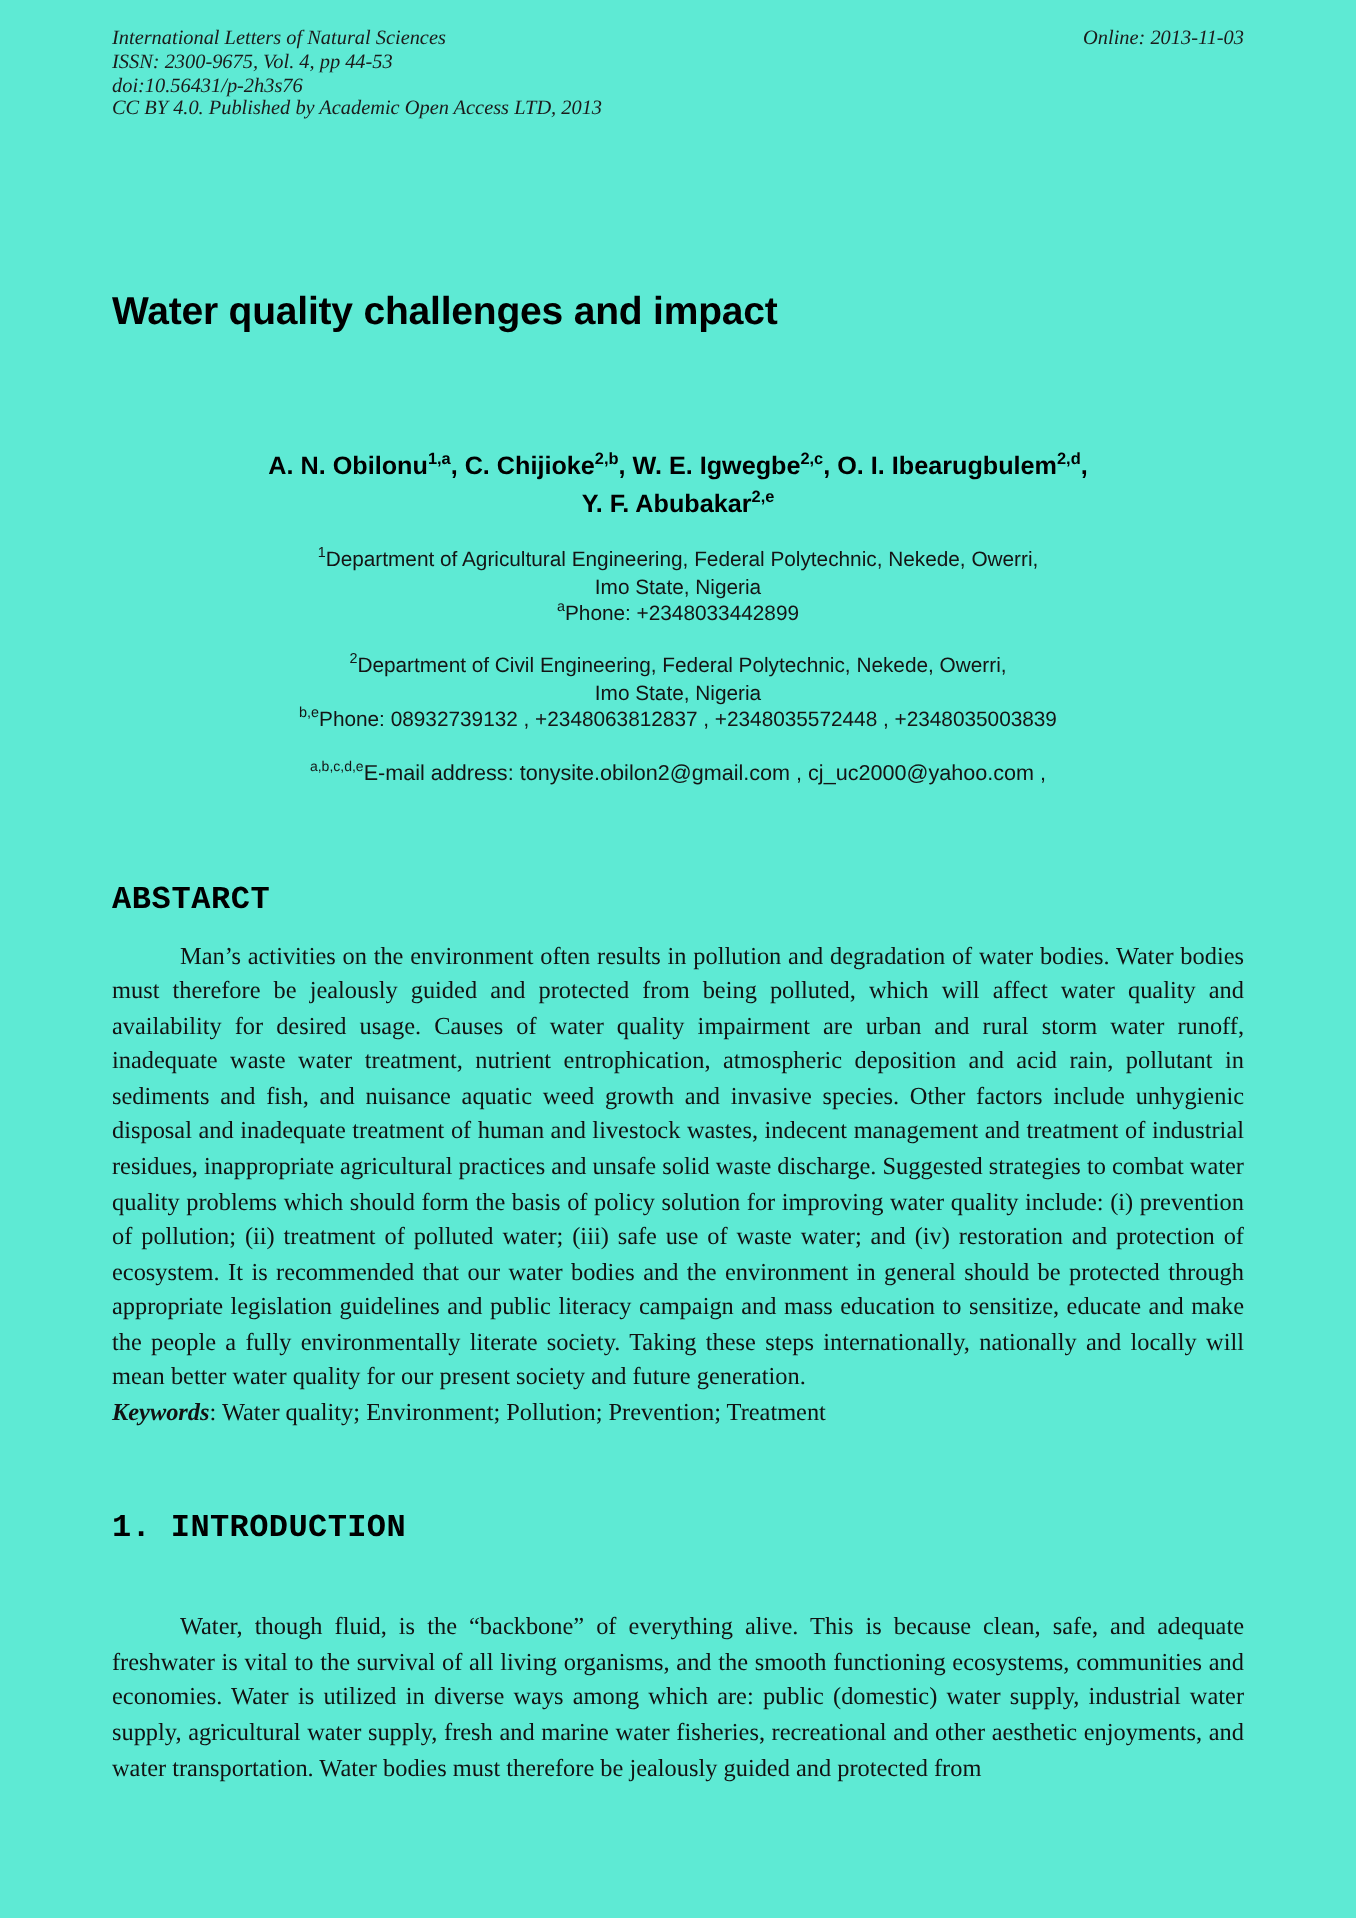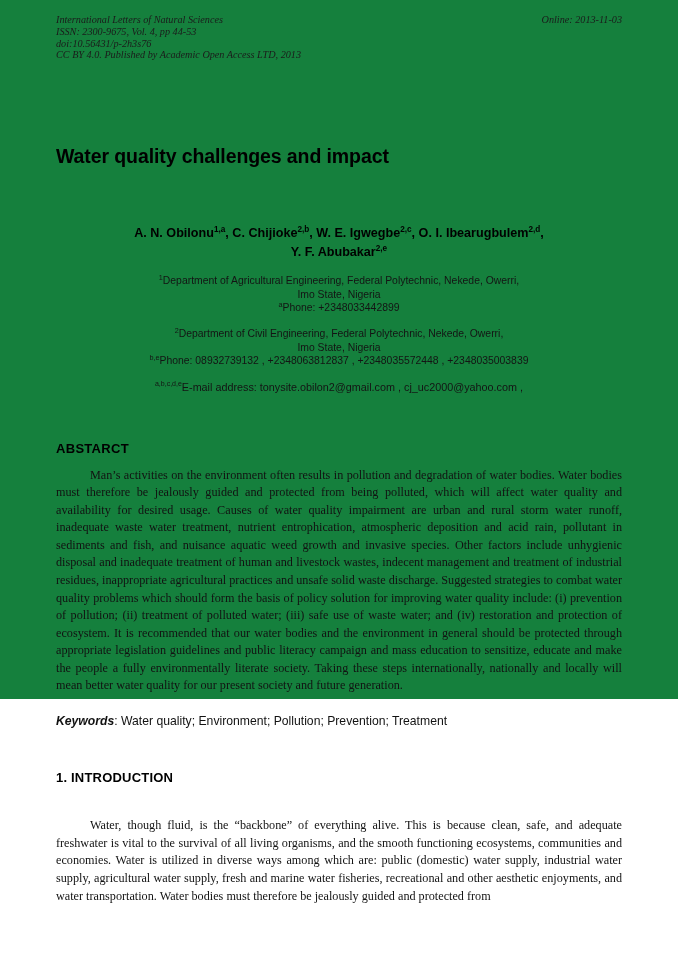--- a/index.html
+++ b/index.html
@@ -12,22 +12,22 @@
     height: 959px;
     position: relative;
     font-family: "Liberation Serif", serif;
     color: #111111;
     overflow: hidden;
   }
   .page {
     position: absolute;
     left: 0; top: 0;
     width: 678px;
-    height: 699px;
-    background: #15803d;
+    height: 959px;
+    background: #5eead4;
   }
   .content {
     position: absolute;
     left: 56px;
     top: 14px;
     width: 566px;
   }
 
   
   .journal-header {
@@ -102,46 +102,45 @@
     margin-top: 11px;
   }
   .email-block sup {
     font-size: 7px;
     vertical-align: super;
     line-height: 0;
   }
 
   
   .section-heading {
-    font-family: Liberation Sans, sans-serif;
+    font-family: Liberation Mono, monospace;
     font-weight: bold;
-    font-size: 13px;
+    font-size: 16px;
     color: #000000;
     letter-spacing: 0.3px;
   }
   .abstract-heading { margin-top: 46px; }
   .intro-heading { margin-top: 40px; letter-spacing: 0.2px; }
 
   
   .body-text {
     font-family: "Liberation Serif", serif;
     font-size: 12.2px;
     line-height: 17.55px;
     text-align: justify;
     color: #121212;
     margin-top: 11px;
   }
   .body-text.indent { text-indent: 34px; }
 
   .keywords {
-    font-family: Liberation Sans, sans-serif;
+    font-family: Liberation Serif, serif;
     font-size: 12.2px;
     line-height: 17.5px;
     color: #121212;
-    margin-top: 18px;
   }
   .keywords .kw-label {
     font-weight: bold;
     font-style: italic;
   }
   .intro-para { margin-top: 32px; }
 </style>
 </head>
 <body>
 

